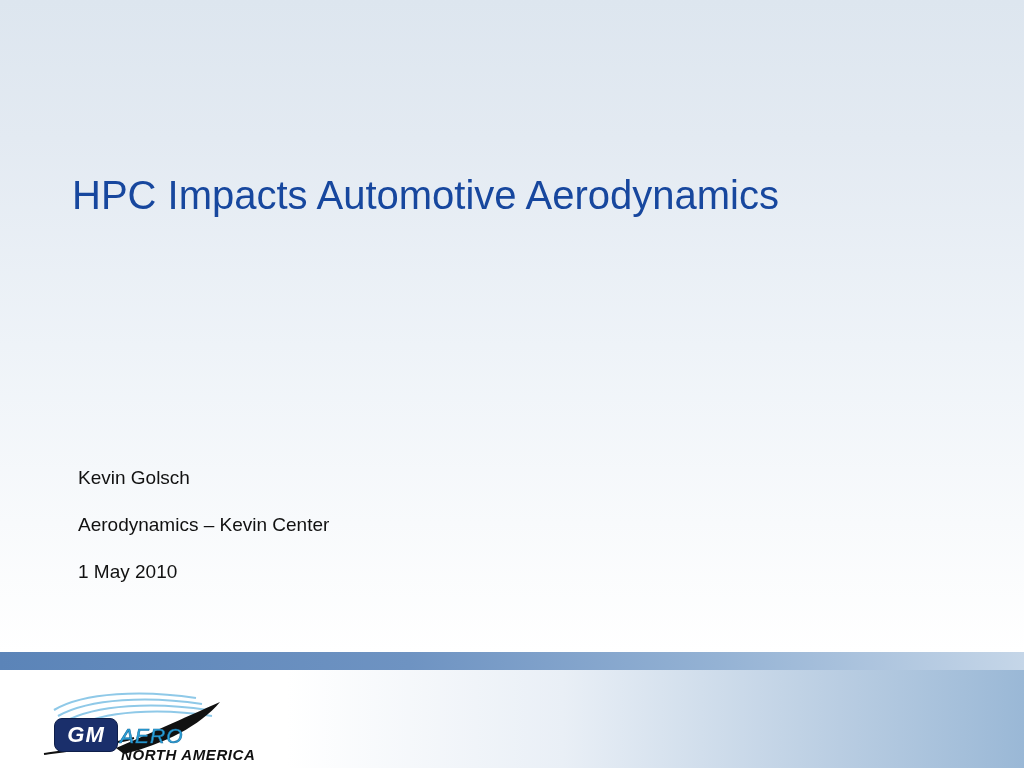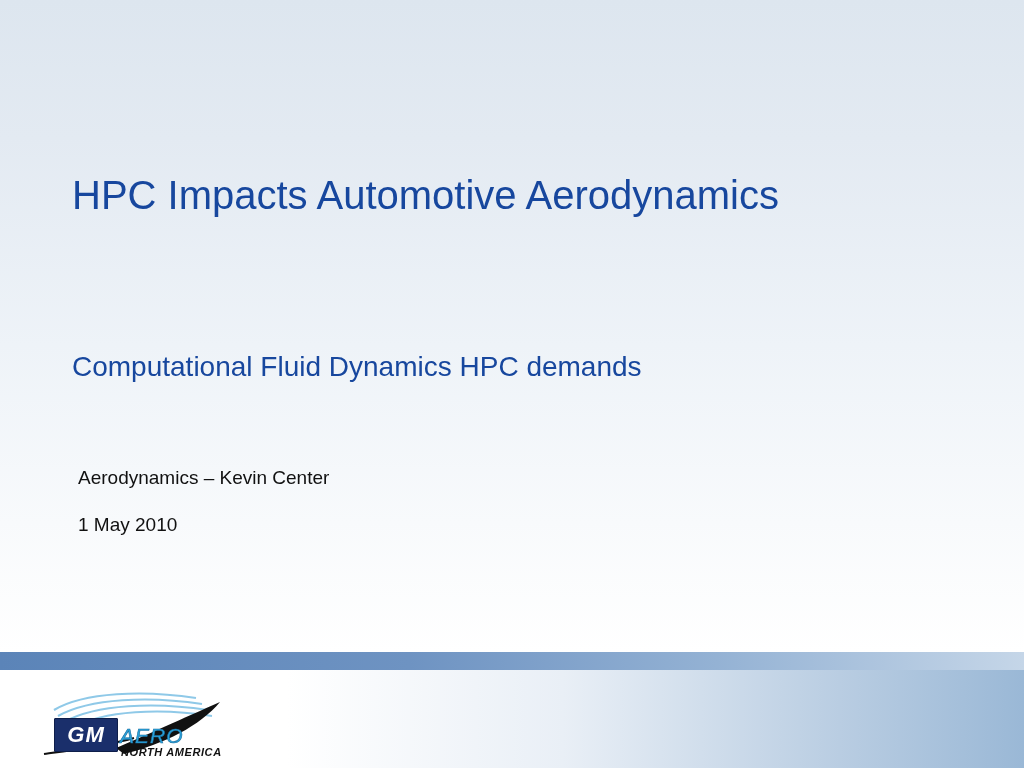--- a/index.html
+++ b/index.html
@@ -80,21 +80,21 @@
     height: 86px;
   }
   .logo svg { display: block; }
   .gm-box {
     position: absolute;
     left: 30px;
     top: 42px;
     width: 62px;
     height: 32px;
     background: #1a2f6b;
-    border-radius: 1px;
+    border-radius: 8px;
     border: 1px solid #0e1e4a;
   }
   .gm-text {
     color: #ffffff;
     font-size: 22px;
     font-weight: bold;
     font-style: italic;
     text-align: center;
     line-height: 32px;
     letter-spacing: 1px;
@@ -107,39 +107,39 @@
     font-weight: normal;
     font-style: italic;
     color: #29a3dc;
     letter-spacing: 1px;
     -webkit-text-stroke: 0.6px #1b6fa0;
   }
   .na-text {
     position: absolute;
     left: 97px;
     top: 70px;
-    font-size: 11px;
+    font-size: 15px;
     font-weight: bold;
     font-style: italic;
     color: #111111;
     letter-spacing: 0.6px;
   }
 </style>
 </head>
 <body>
 
 <div class="slide">
 
   <div class="title-block">
     <div class="slide-title">HPC Impacts Automotive Aerodynamics</div>
   </div>
 
-  <div class="slide-subtitle">Computational Fluid Dynamics HPC demands</div>
 
   <div class="author-block">
+    <div class="author-line">Kevin Golsch</div>
     <div class="author-line">Aerodynamics – Kevin Center</div>
     <div class="author-line">1 May 2010</div>
   </div>
 
   <div class="footer-bar"></div>
   <div class="footer-area"></div>
 
   <div class="logo">
     <svg width="250" height="86" viewBox="0 0 250 86">
       <path d="M30 34 C60 16, 120 14, 172 22" stroke="#8fc9e8" stroke-width="2.2" fill="none"></path>

